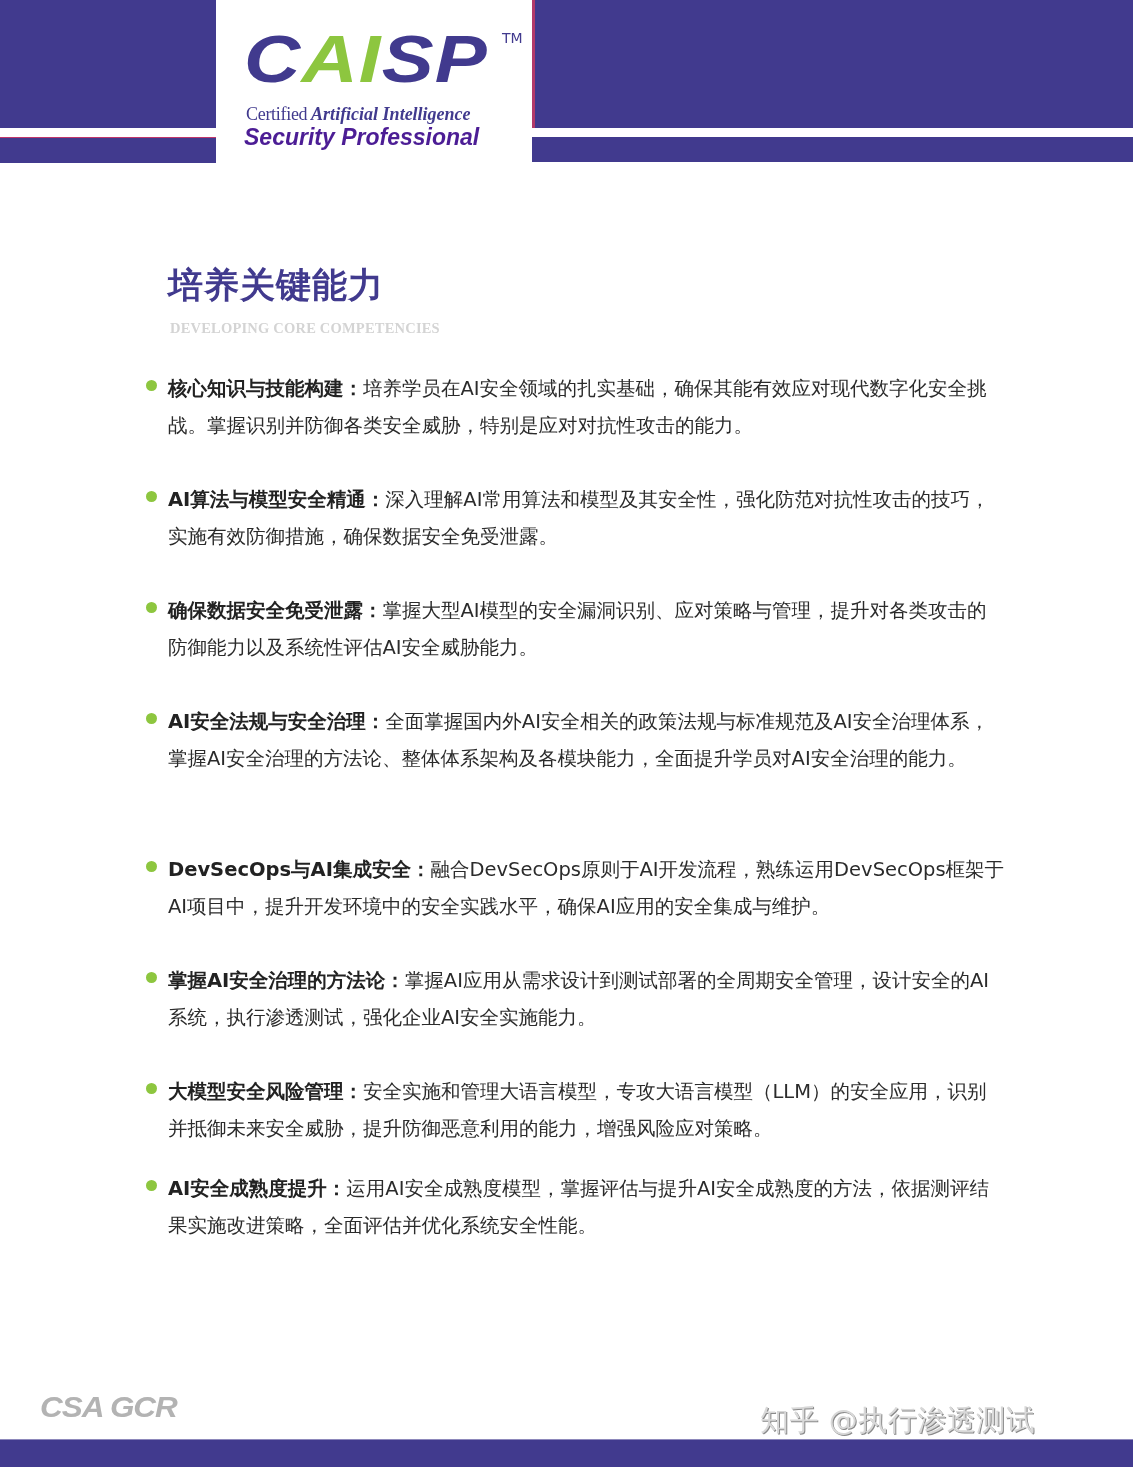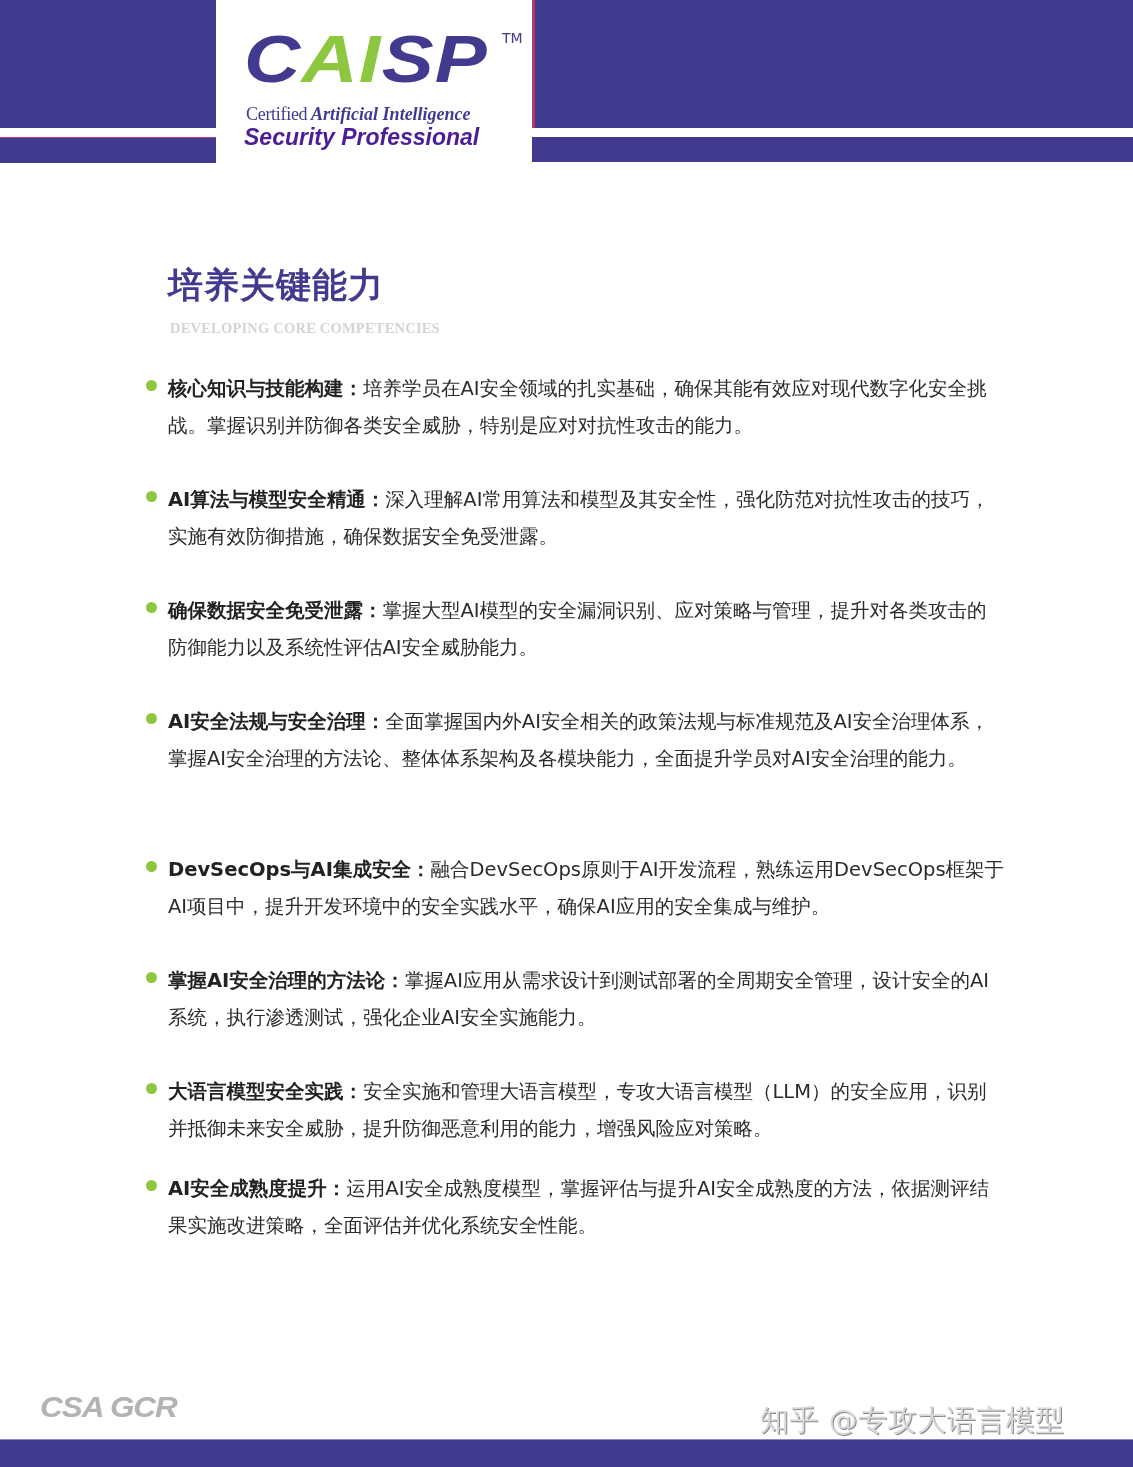--- a/index.html
+++ b/index.html
@@ -102,23 +102,23 @@
   <li class="item" style="top:481px">
     <span class="bullet"></span>
     <div class="item-text"><span class="item-title">DevSecOps与AI集成安全：</span><span>融合DevSecOps原则于AI开发流程，熟练运用DevSecOps框架于AI项目中，提升开发环境中的安全实践水平，确保AI应用的安全集成与维护。</span></div>
   </li>
   <li class="item" style="top:592px">
     <span class="bullet"></span>
     <div class="item-text"><span class="item-title">掌握AI安全治理的方法论：</span><span>掌握AI应用从需求设计到测试部署的全周期安全管理，设计安全的AI系统，执行渗透测试，强化企业AI安全实施能力。</span></div>
   </li>
   <li class="item" style="top:703px">
     <span class="bullet"></span>
-    <div class="item-text"><span class="item-title">大语言模型安全实践：</span><span>安全实施和管理大语言模型，专攻大语言模型（LLM）的安全应用，识别并抵御未来安全威胁，提升防御恶意利用的能力，增强风险应对策略。</span></div>
+    <div class="item-text"><span class="item-title">大模型安全风险管理：</span><span>安全实施和管理大语言模型，专攻大语言模型（LLM）的安全应用，识别并抵御未来安全威胁，提升防御恶意利用的能力，增强风险应对策略。</span></div>
   </li>
   <li class="item" style="top:800px">
     <span class="bullet"></span>
     <div class="item-text"><span class="item-title">AI安全成熟度提升：</span><span>运用AI安全成熟度模型，掌握评估与提升AI安全成熟度的方法，依据测评结果实施改进策略，全面评估并优化系统安全性能。</span></div>
   </li>
 </ul>
 
 <div class="footer-logo">CSA GCR</div>
-<div class="watermark">知乎 @专攻大语言模型</div>
+<div class="watermark">知乎 @执行渗透测试</div>
 <div class="bar bar-footer"></div>
 
 </body></html>

